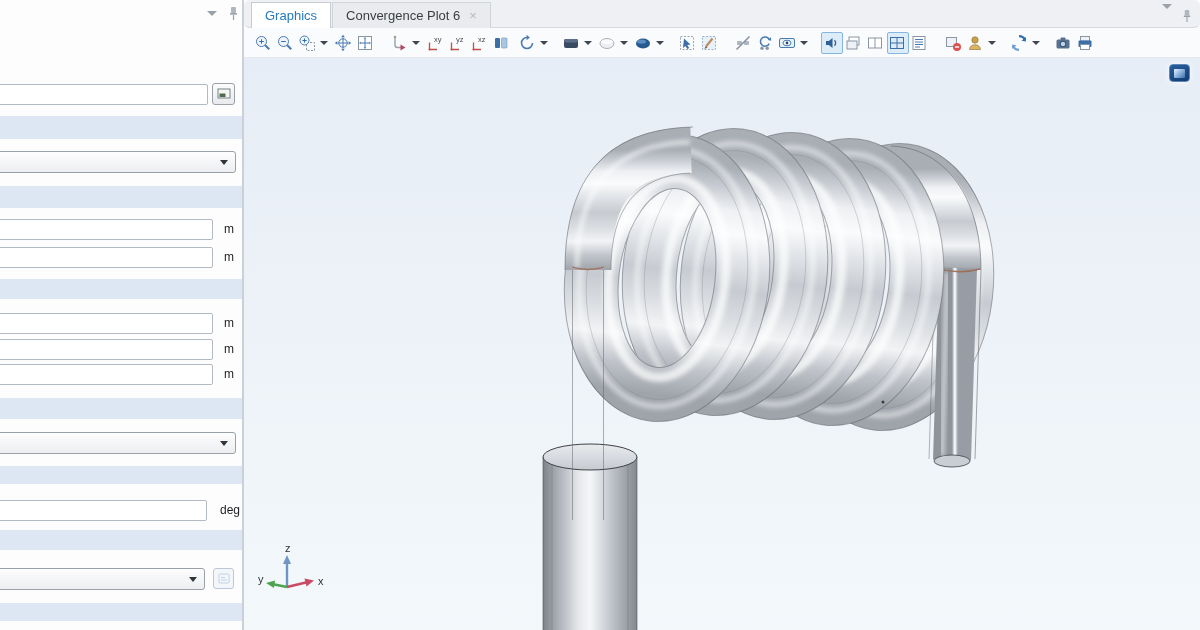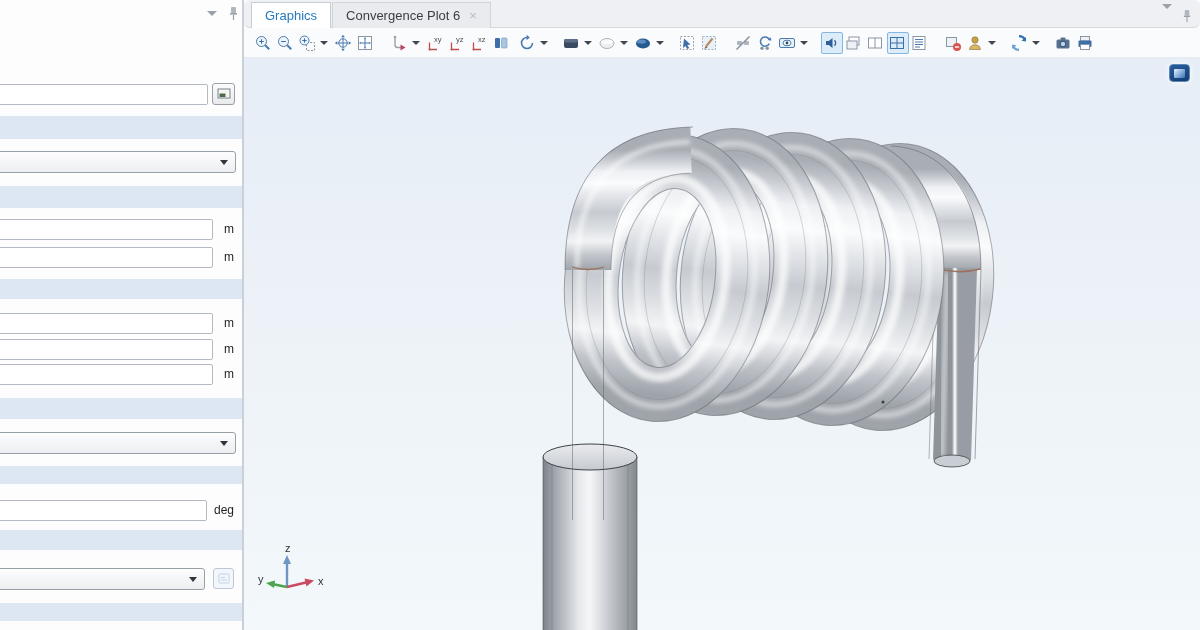--- a/index.html
+++ b/index.html
@@ -91,21 +91,21 @@
 
     <div class="band" style="top:398px;height:21px;"></div>
 
     <div class="combo" style="left:-8px;top:432px;width:244px;">
         <span class="caret"></span>
       </div>
 
     <div class="band" style="top:466px;height:18px;"></div>
 
     <input class="txt-input" style="left: -8px; top: 500px; width: 215px;">
-    <span class="unit" style="left:214px;top:503px;">deg</span>
+    <span class="unit" style="left:220px;top:503px;">deg</span>
 
     <div class="band" style="top:530px;height:20px;"></div>
 
     <div class="combo" style="left:-8px;top:568px;width:213px;">
         <span class="caret"></span>
       </div>
     <button class="small-btn disabled" style="left:213px;top:568px;width:21px;height:21px;">
       <svg width="12" height="11" viewBox="0 0 12 11">
           <rect x="1" y="1" width="10" height="9" rx="1" fill="none" stroke="#c2d2e2"></rect>
           <path d="M3 7h6M3 4.5h4" stroke="#c2d2e2"></path>

